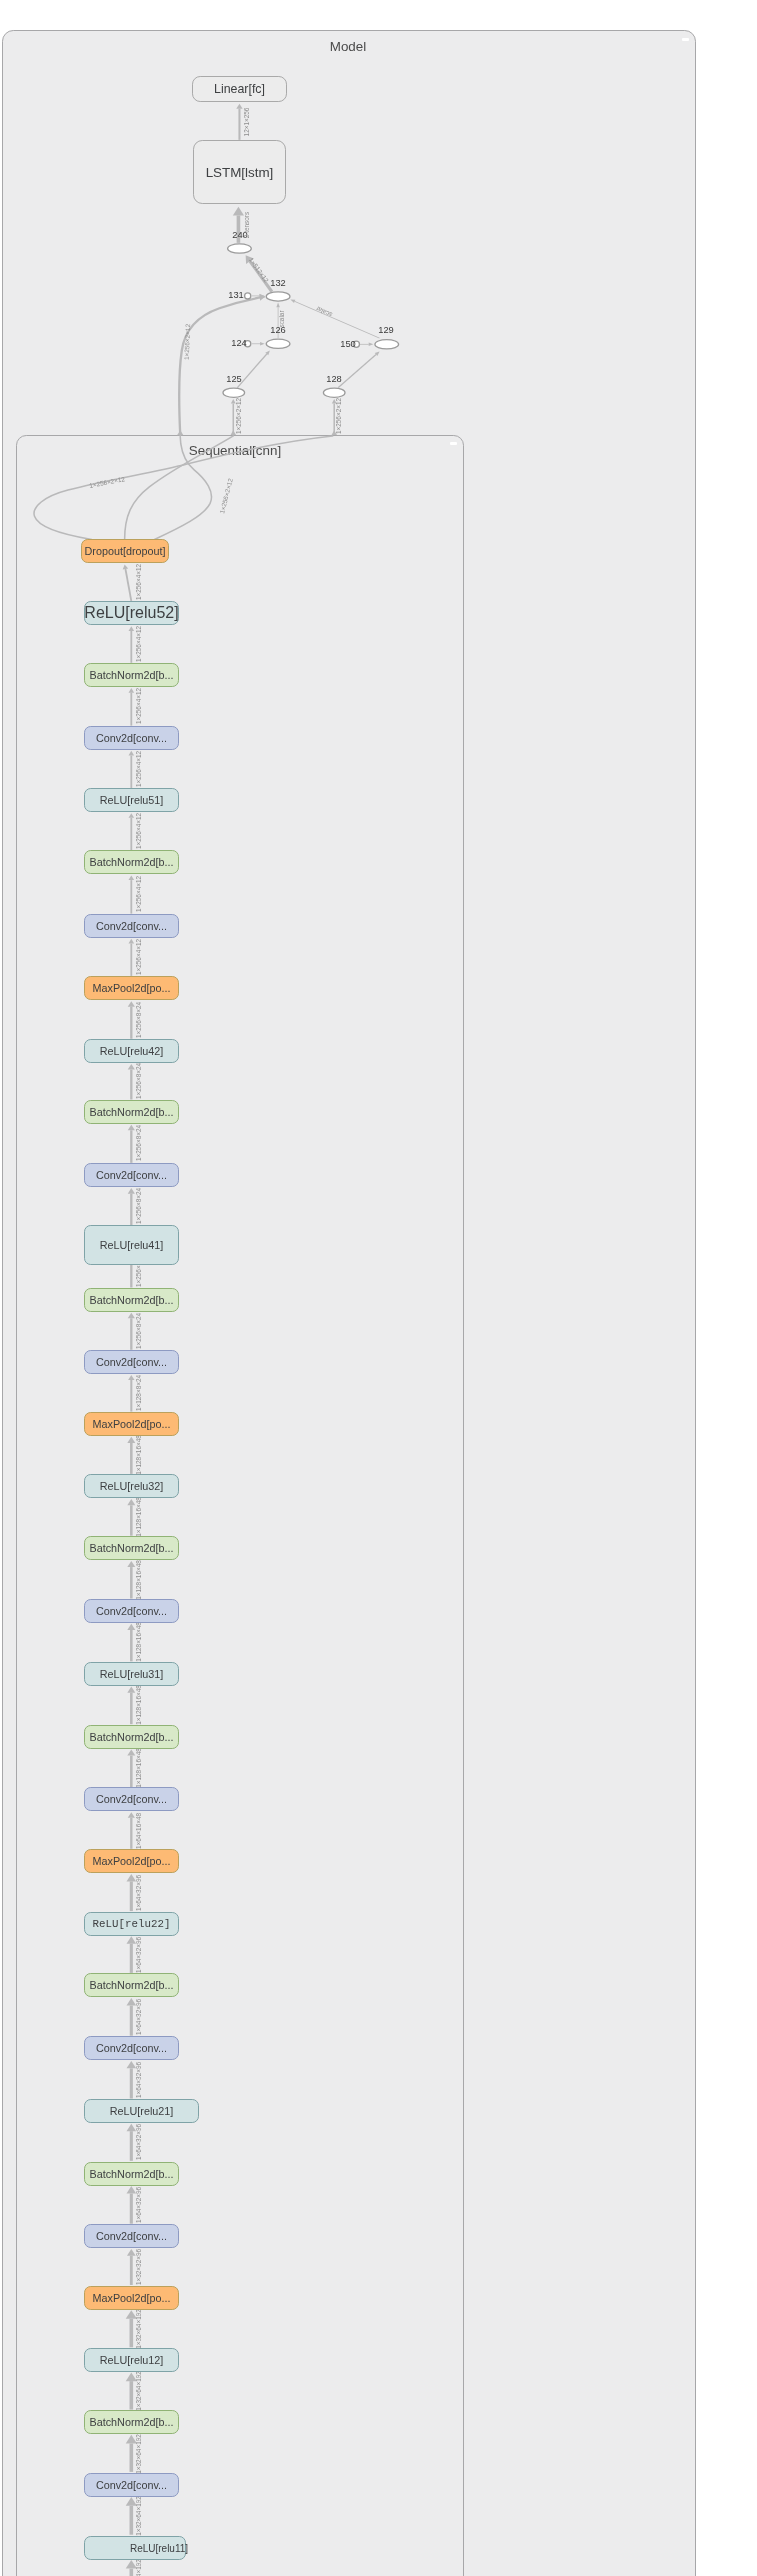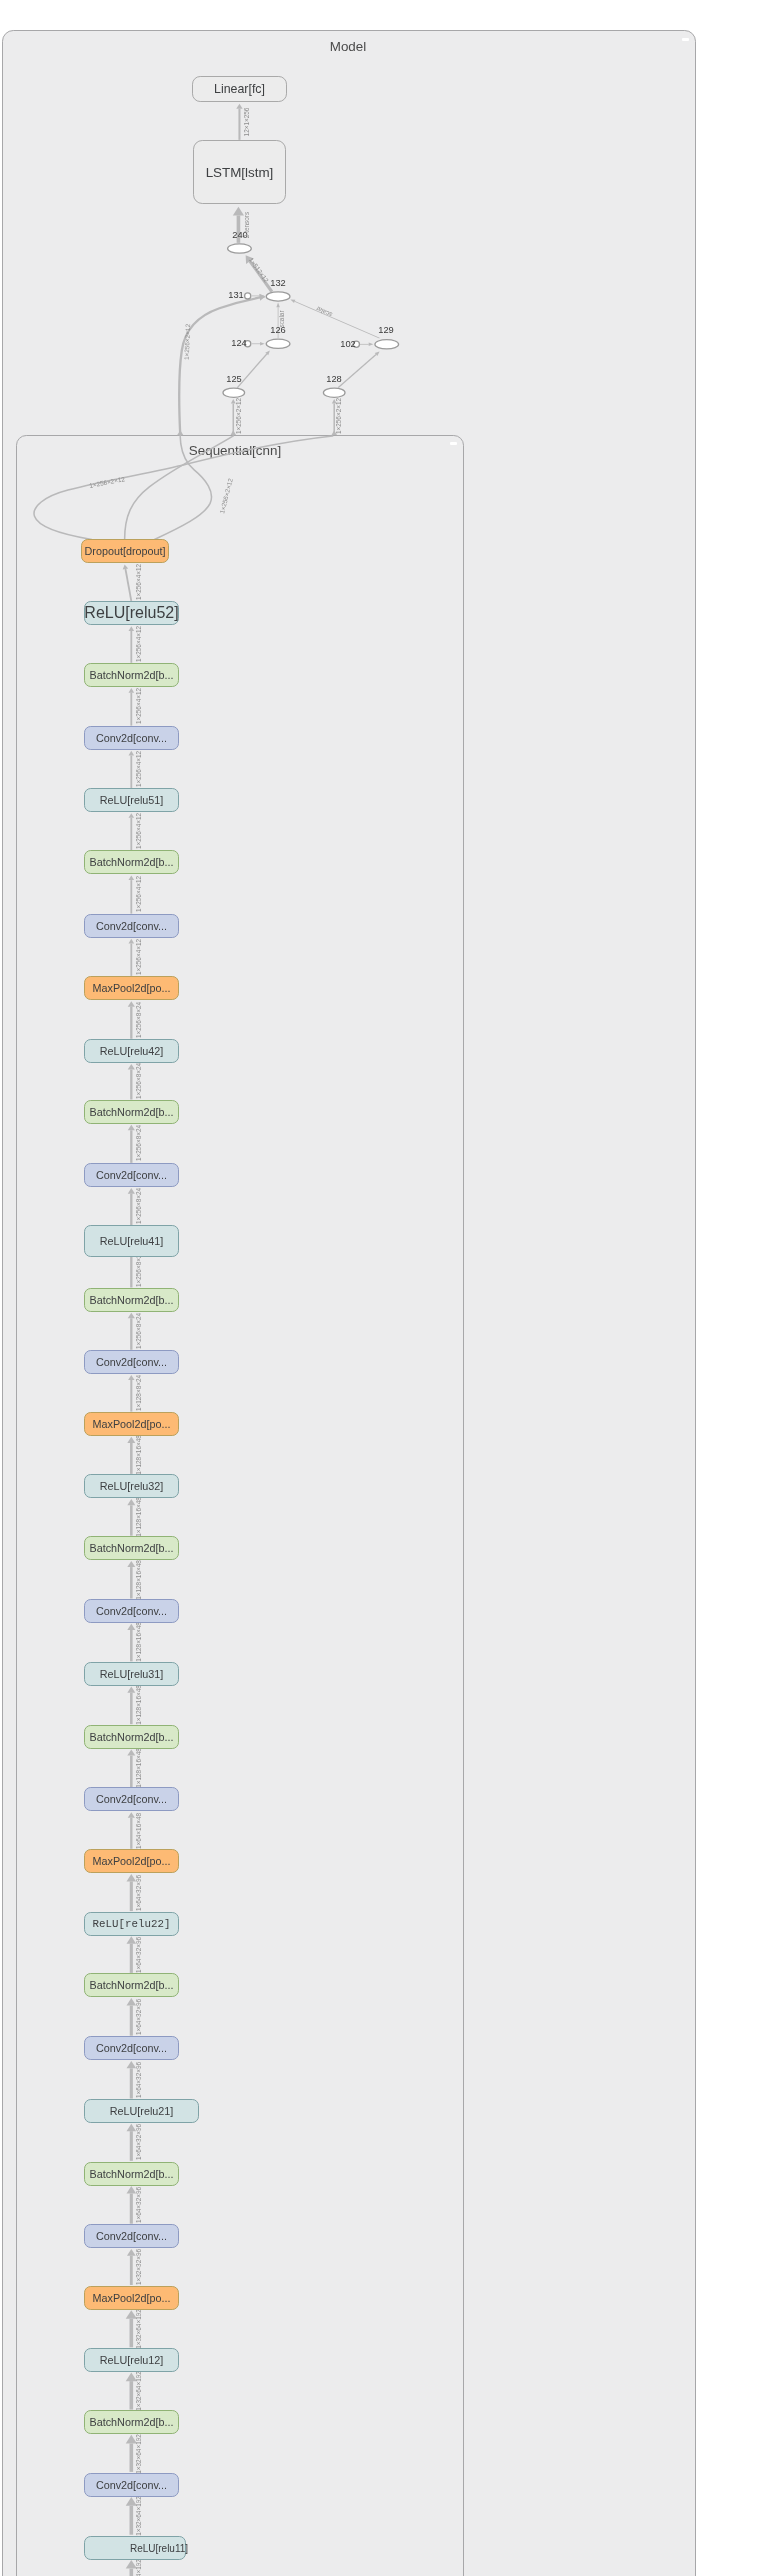--- a/index.html
+++ b/index.html
@@ -234,21 +234,21 @@
     </div>
     <span class="elab" style="left: 138px; top: 1393px; transform: translate(-50%, -50%) rotate(-90deg);">1×128×8×24</span>
     <div class="box conv" style="left: 84px; top: 1350px; width: 95px; height: 24px; font-size: 10.8px;">
       <span>Conv2d[conv...</span>
     </div>
     <span class="elab" style="left: 138px; top: 1331px; transform: translate(-50%, -50%) rotate(-90deg);">1×256×8×24</span>
     <div class="box bn" style="left: 84px; top: 1288px; width: 95px; height: 24px; font-size: 10.8px;">
       <span>BatchNorm2d[b...</span>
     </div>
     <span class="elab" style="left: 138px; top: 1269px; transform: translate(-50%, -50%) rotate(-90deg);">1×256×8×24</span>
-    <div class="box relu" style="left: 84px; top: 1225px; width: 95px; height: 32px; font-size: 10.8px;">
+    <div class="box relu" style="left: 84px; top: 1225px; width: 95px; height: 40px; font-size: 10.8px;">
       <span>ReLU[relu41]</span>
     </div>
     <span class="elab" style="left: 138px; top: 1206px; transform: translate(-50%, -50%) rotate(-90deg);">1×256×8×24</span>
     <div class="box conv" style="left: 84px; top: 1163px; width: 95px; height: 24px; font-size: 10.8px;">
       <span>Conv2d[conv...</span>
     </div>
     <span class="elab" style="left: 138px; top: 1143px; transform: translate(-50%, -50%) rotate(-90deg);">1×256×8×24</span>
     <div class="box bn" style="left: 84px; top: 1100px; width: 95px; height: 24px; font-size: 10.8px;">
       <span>BatchNorm2d[b...</span>
     </div>
@@ -287,21 +287,21 @@
     <span class="elab" style="left: 138px; top: 582px; transform: translate(-50%, -50%) rotate(-90deg);">1×256×4×12</span>
     <div class="box pool" style="left: 81px; top: 539px; width: 88px; height: 24px; font-size: 10.8px;">
       <span>Dropout[dropout]</span>
     </div>
     <span class="nlab" style="left: 240px; top: 235px; transform: translate(-50%, -50%);">240</span>
     <span class="nlab" style="left: 278px; top: 283px; transform: translate(-50%, -50%);">132</span>
     <span class="nlab" style="left: 236px; top: 295px; transform: translate(-50%, -50%);">131</span>
     <span class="nlab" style="left: 278px; top: 330px; transform: translate(-50%, -50%);">126</span>
     <span class="nlab" style="left: 386px; top: 330px; transform: translate(-50%, -50%);">129</span>
     <span class="nlab" style="left: 239px; top: 343px; transform: translate(-50%, -50%);">124</span>
-    <span class="nlab" style="left: 348px; top: 344px; transform: translate(-50%, -50%);">102</span>
+    <span class="nlab" style="left: 348px; top: 344px; transform: translate(-50%, -50%);">150</span>
     <span class="nlab" style="left: 234px; top: 379px; transform: translate(-50%, -50%);">125</span>
     <span class="nlab" style="left: 334px; top: 379px; transform: translate(-50%, -50%);">128</span>
     <span class="elab" style="left: 246px; top: 122px; transform: translate(-50%, -50%) rotate(-90deg);">12×1×256</span>
     <span class="elab" style="left: 246px; top: 225px; transform: translate(-50%, -50%) rotate(-90deg);">2 tensors</span>
     <span class="elab" style="left: 259px; top: 270px; transform: translate(-50%, -50%) rotate(54deg);">1×512×12</span>
     <span class="elab" style="left: 281px; top: 319px; transform: translate(-50%, -50%) rotate(-90deg);">scalar</span>
     <span class="elab" style="left: 324px; top: 312px; transform: translate(-50%, -50%) rotate(205deg);">scalar</span>
     <span class="elab" style="left: 187px; top: 342px; transform: translate(-50%, -50%) rotate(-88deg);">1×256×2×12</span>
     <span class="elab" style="left: 238px; top: 416px; transform: translate(-50%, -50%) rotate(-90deg);">1×256×2×12</span>
     <span class="elab" style="left: 338px; top: 416px; transform: translate(-50%, -50%) rotate(-90deg);">1×256×2×12</span>

